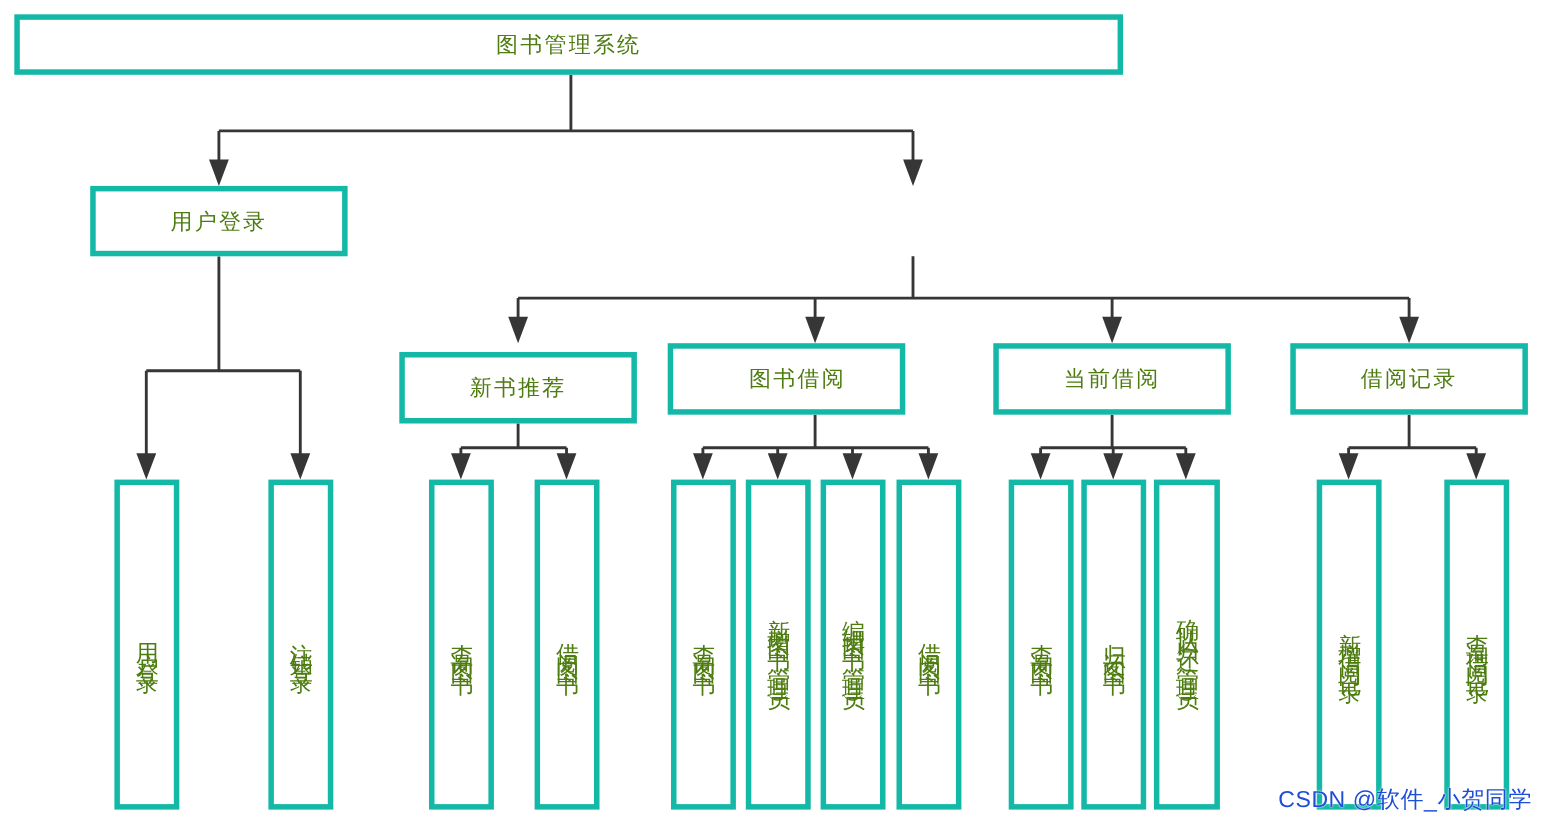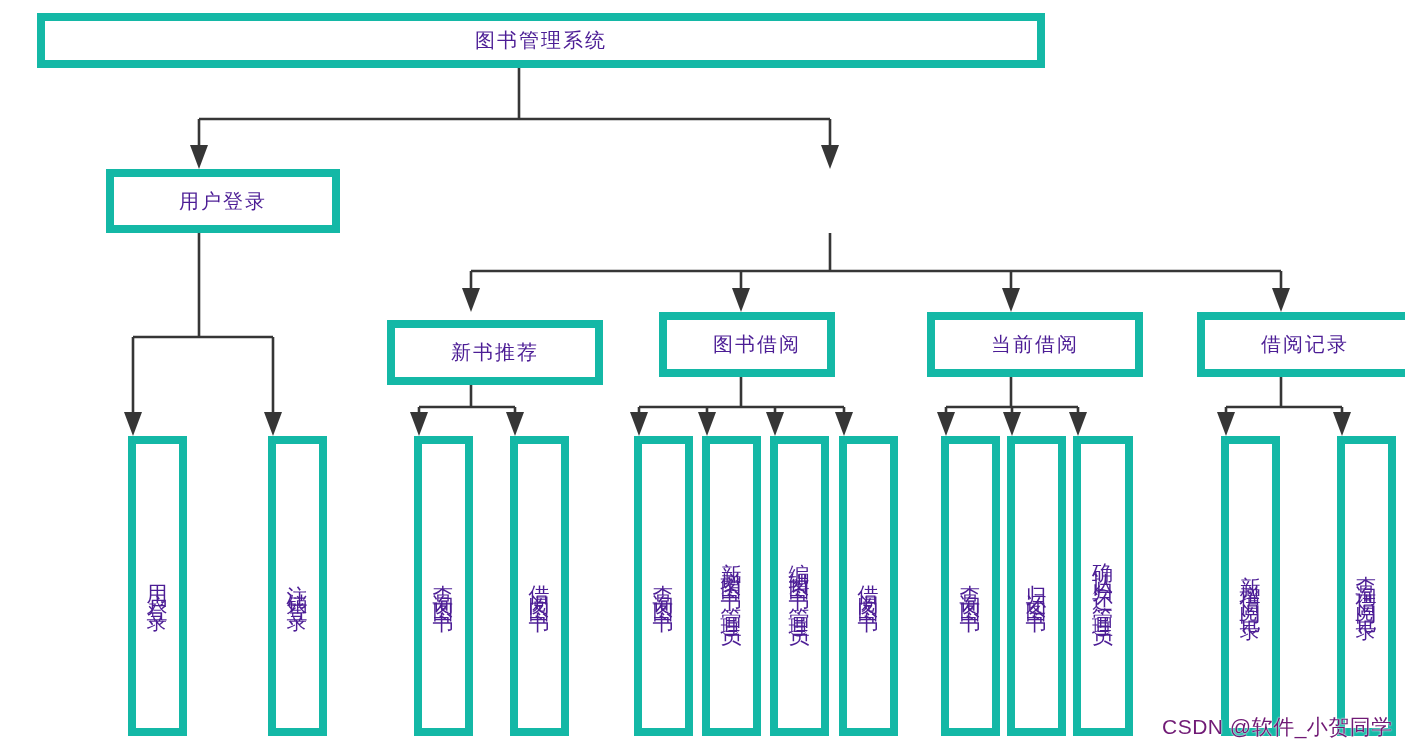--- a/index.html
+++ b/index.html
@@ -9,40 +9,39 @@
     background:#ffffff;
     overflow:hidden;
     font-family:"Liberation Sans", sans-serif;
   }
   .connectors{position:absolute;left:0;top:0;width:1405px;height:747px;}
   .ln{stroke:#363636;stroke-width:2.6;fill:none;}
   .tri{fill:#363636;stroke:none;}
   .box{
     position:absolute;
     background:#ffffff;
-    border:8px solid #14b8a6;
+    border:5px solid #14b8a6;
     box-sizing:border-box;
     display:flex;align-items:center;justify-content:center;
-    color:#4c1d95;
-    margin-left:24px;
+    color:#4d7c0f;
   }
   .h{font-size:20px;letter-spacing:2px;white-space:nowrap;}
   .v{
     writing-mode:vertical-rl;
     text-orientation:mixed;
     font-size:21px;
     letter-spacing:9px;
     line-height:1;
   }
   .root{font-size:20px;}
   .watermark{
     position:absolute;
     left:1162px;top:713px;
     font-size:21px;
-    color:#701a75;
+    color:#1d4ed8;
     letter-spacing:0.5px;
     white-space:nowrap;
     text-shadow:0 0 2px #ffffff, 0 0 1px #ffffff;
   }
 </style>
 </head>
 <body>
 
 <div class="canvas">
 
@@ -94,21 +93,21 @@
       <polygon class="tri" points="1217,412 1235,412 1226,436"></polygon>
       <polygon class="tri" points="1333,412 1351,412 1342,436"></polygon>
     </g>
   </svg>
 
   <div class="box h root" style="left:13px;top:13px;width:1008px;height:55px;">图书管理系统</div>
 
   <div class="box h" style="left:82px;top:169px;width:234px;height:64px;">用户登录</div>
 
   <div class="box h" style="left:363px;top:320px;width:216px;height:65px;">新书推荐</div>
-  <div class="box h" style="left:635px;top:312px;width:176px;height:65px;padding-left:20px;">图书借阅</div>
+  <div class="box h" style="left:607px;top:312px;width:216px;height:65px;padding-left:20px;">图书借阅</div>
   <div class="box h" style="left:1173px;top:312px;width:216px;height:65px;">借阅记录</div>
   <div class="box h" style="left:903px;top:312px;width:216px;height:65px;">当前借阅</div>
 
   <div class="box v" style="left:104px;top:436px;width:59px;height:300px;">用户登录</div>
   <div class="box v" style="left:244px;top:436px;width:59px;height:300px;">注销登录</div>
 
   <div class="box v" style="left:390px;top:436px;width:59px;height:300px;">查询图书</div>
   <div class="box v" style="left:486px;top:436px;width:59px;height:300px;">借阅图书</div>
 
   <div class="box v" style="left:610px;top:436px;width:59px;height:300px;">查询图书</div>

